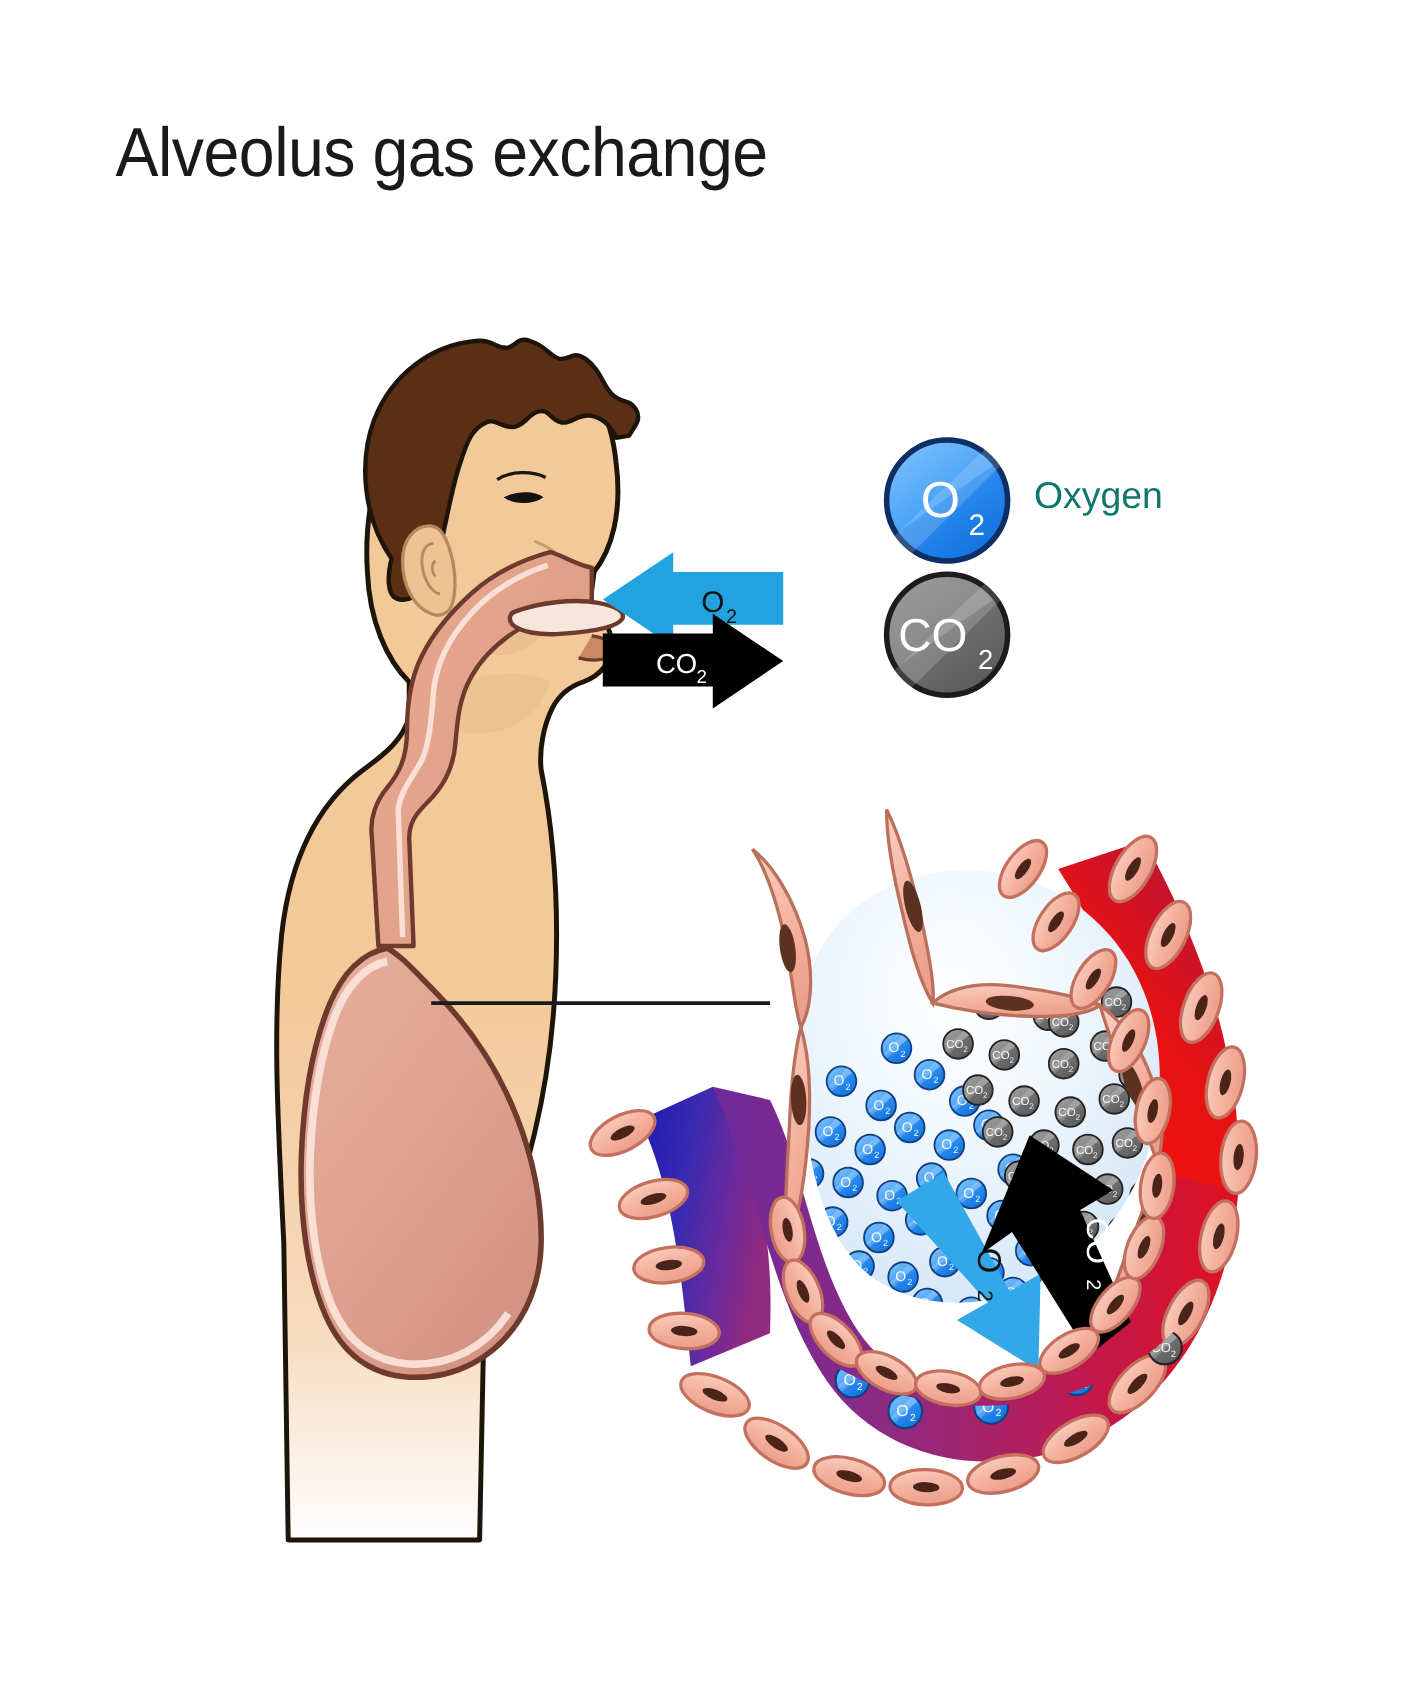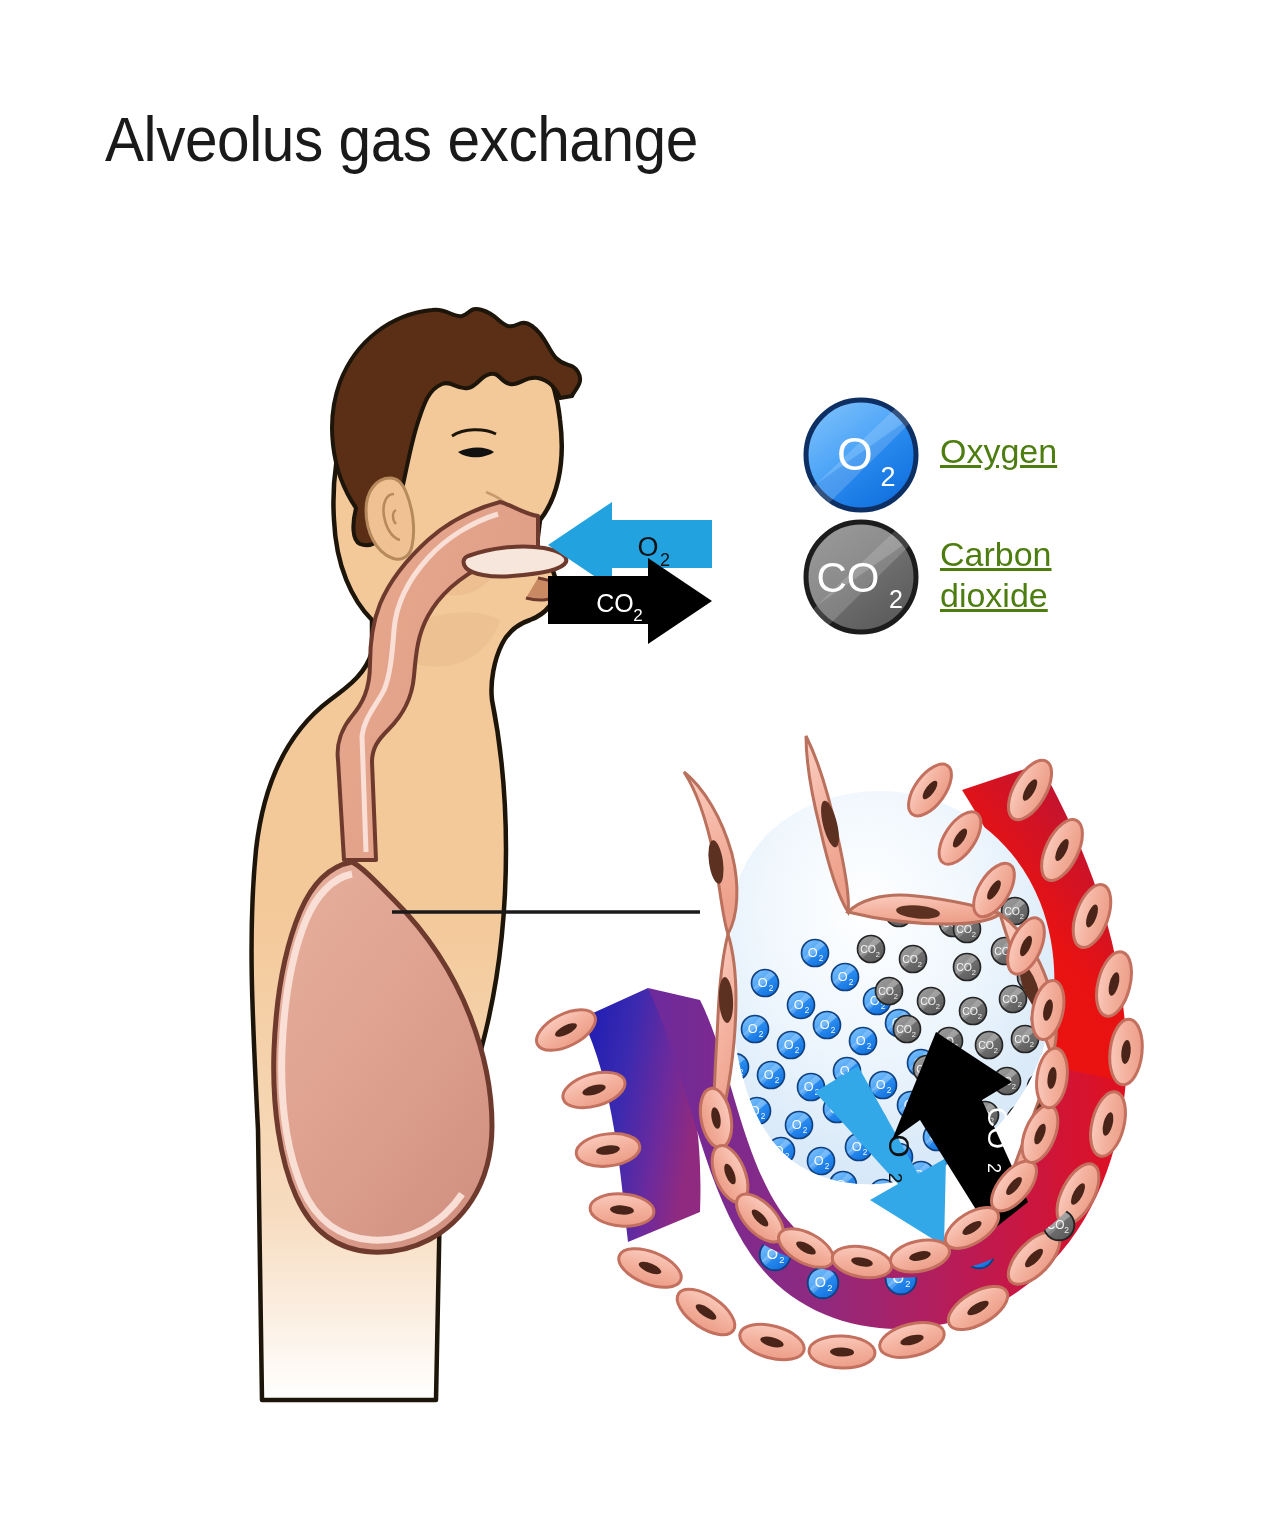--- a/index.html
+++ b/index.html
@@ -36,25 +36,24 @@
     color: #1a1a1a;
     letter-spacing: -0.5px;
     white-space: nowrap;
     font-family: "Liberation Sans", sans-serif;
     transform: scaleX(0.93);
     transform-origin: left top;
   }
   .legend-label {
     position: absolute;
     font-size: 34px;
-    color: #4d7c0f;
+    color: #0f766e;
     font-family: "Liberation Sans", sans-serif;
     line-height: 1.20;
     white-space: pre-line;
-    text-decoration: underline;
   }
   #legend-oxygen-label { left: 940px; top: 431px; }
   #legend-co2-label   { left: 940px; top: 534px; }
 </style>
 </head>
 <body>
 
 <div id="stage">
 
   <svg id="diagram" viewBox="0 0 1284 1536">
@@ -578,16 +577,14 @@
           <ellipse rx="11" ry="4.4" fill="#4a2418"></ellipse>
         </g>
       </g>
     </g>
   </svg>
 
   <div class="title">Alveolus gas exchange</div>
 
   <div class="legend-label" id="legend-oxygen-label">Oxygen</div>
 
-  <div class="legend-label" id="legend-co2-label">Carbon
-dioxide</div>
 
 </div>
 
 </body></html>

